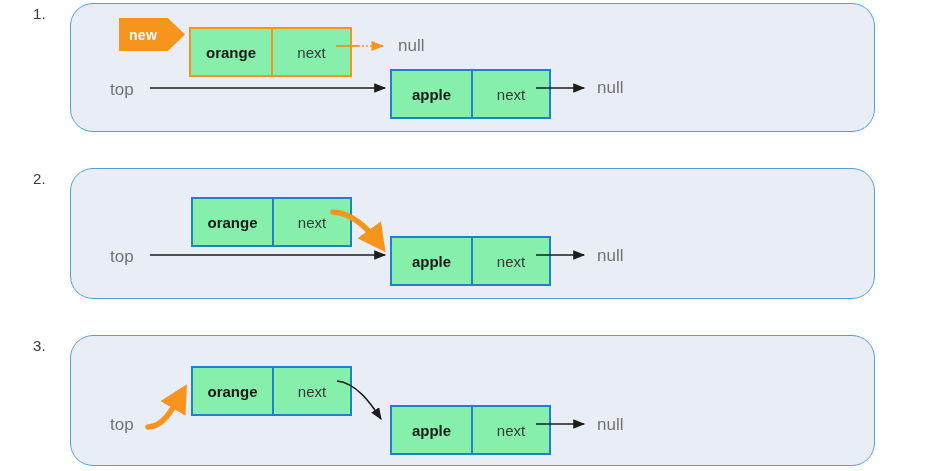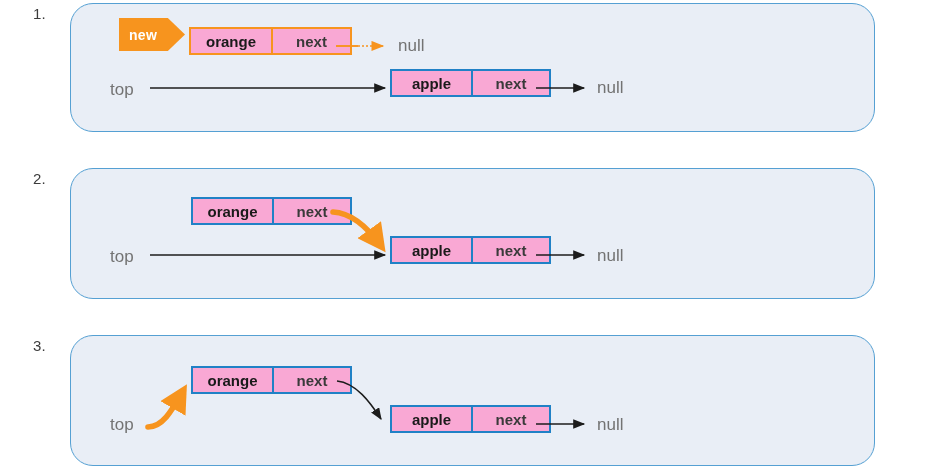--- a/index.html
+++ b/index.html
@@ -25,37 +25,37 @@
     box-sizing:border-box;
     background:#e9eef6;
     border:1.6px solid #55a0d3;
     border-radius:23px;
   }
   
   .node{
     position:absolute;
     box-sizing:border-box;
     display:flex;
-    background:#f9a8d4;
-    height:28px;
+    background:#86efac;
+    height:50px;
   }
   .node .cell{
     box-sizing:border-box;
     display:flex;
     align-items:center;
     justify-content:center;
     height:100%;
     font-size:15px;
   }
   .node.blue{border:2.2px solid #2081c6;}
   .node.blue .cell.data{border-right:2.2px solid #2081c6;}
   .node.orange{border:2.2px solid #f7941e;}
   .node.orange .cell.data{border-right:2.2px solid #f7941e;}
   .cell.data{width:83px;font-weight:bold;color:#1a1a1a;}
-  .cell.next{width:78px;color:#3a3a3a;font-weight:bold;}
+  .cell.next{width:78px;color:#3a3a3a;font-weight:normal;}
   
   .new-tag{
     position:absolute;
     width:66px;height:33px;
     background:#f7941e;
     display:flex;align-items:center;
     box-sizing:border-box;
     clip-path:polygon(0 0, 74% 0, 100% 50%, 74% 100%, 0 100%);
   }
   .new-tag span{

